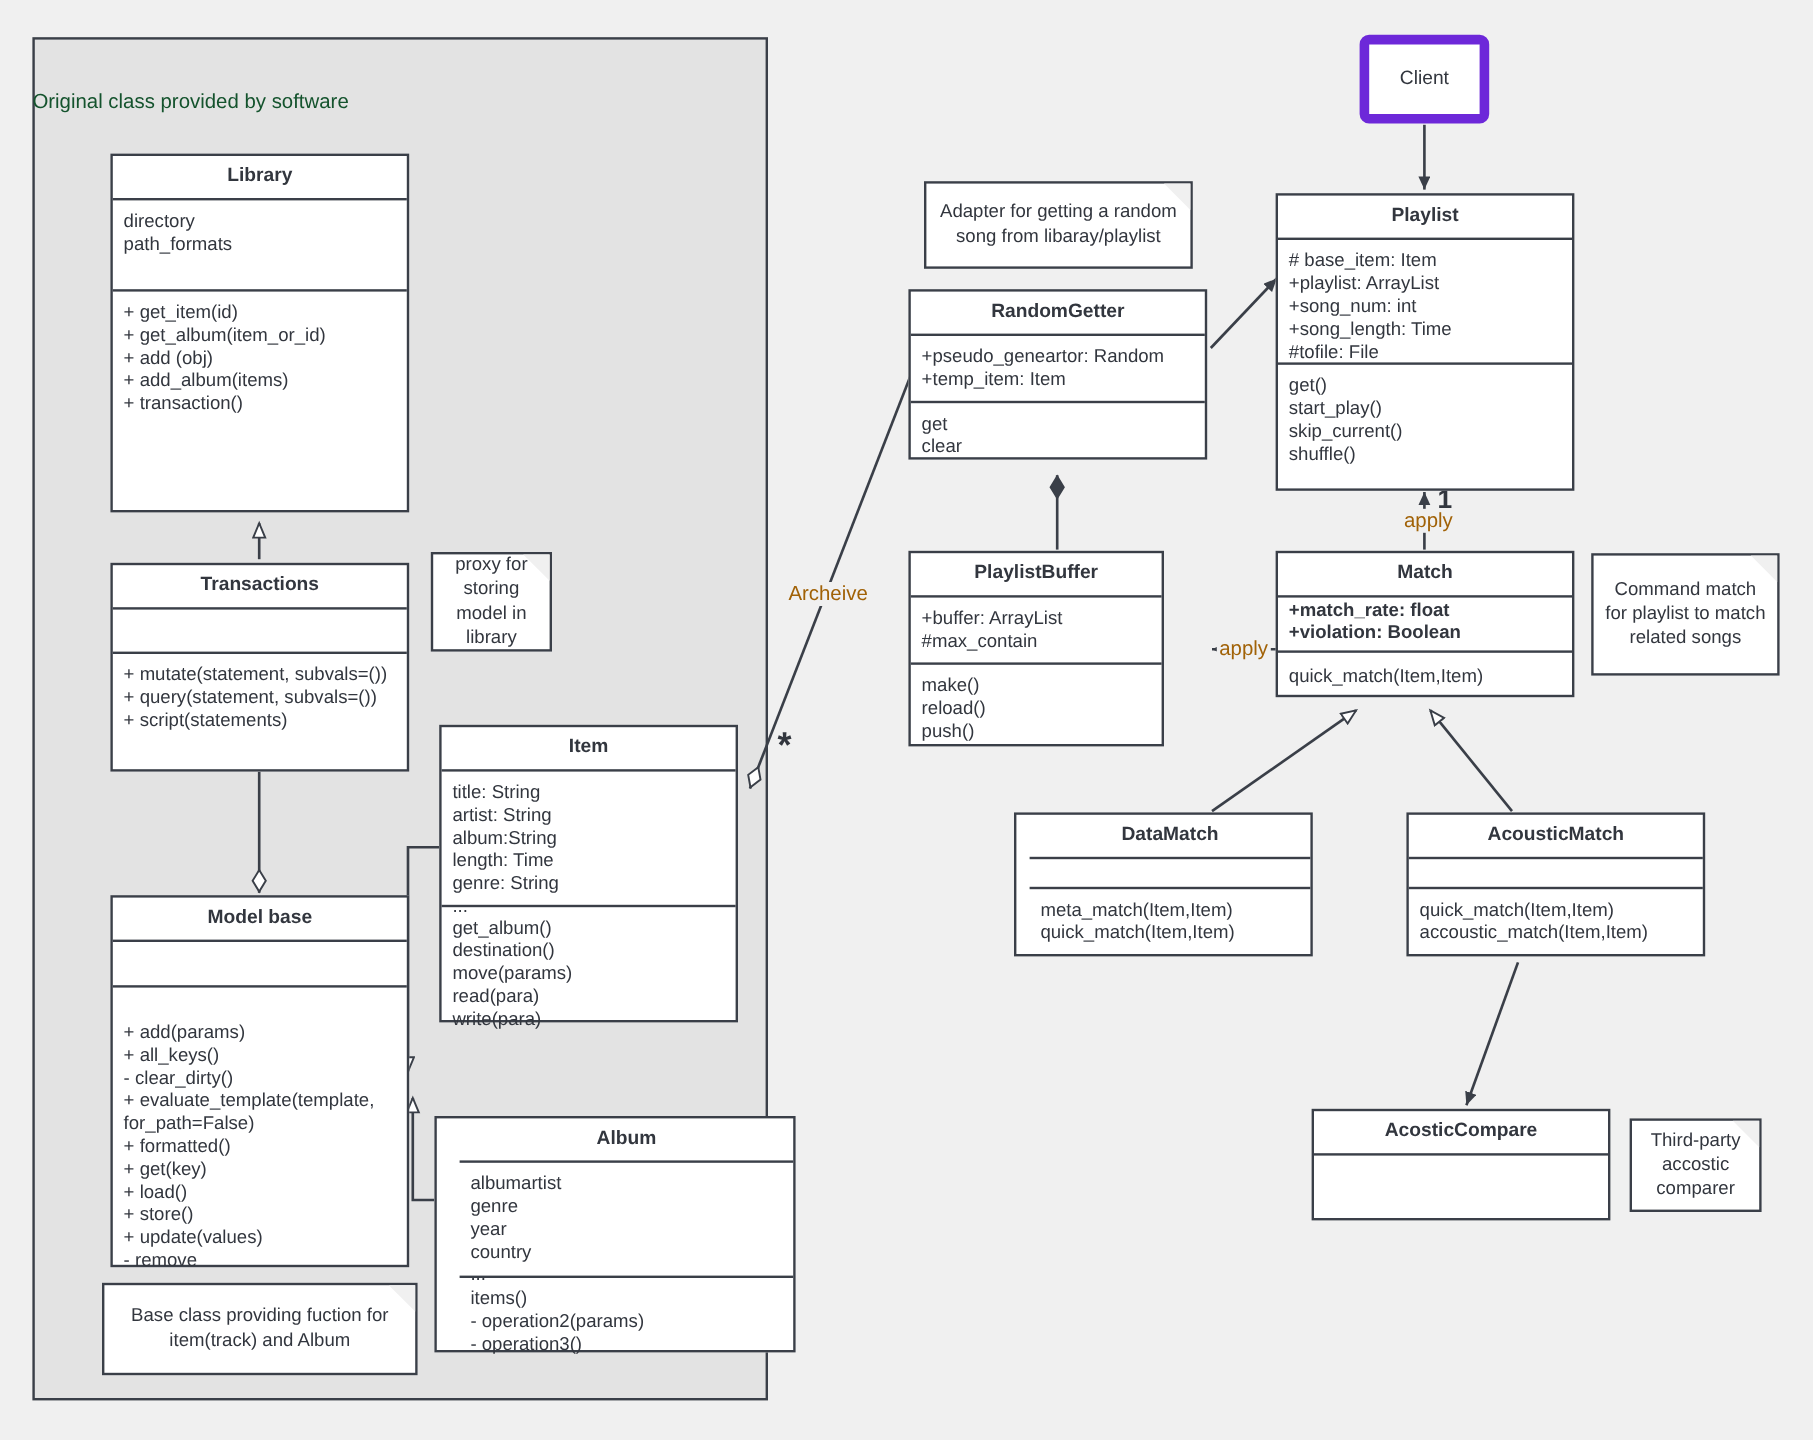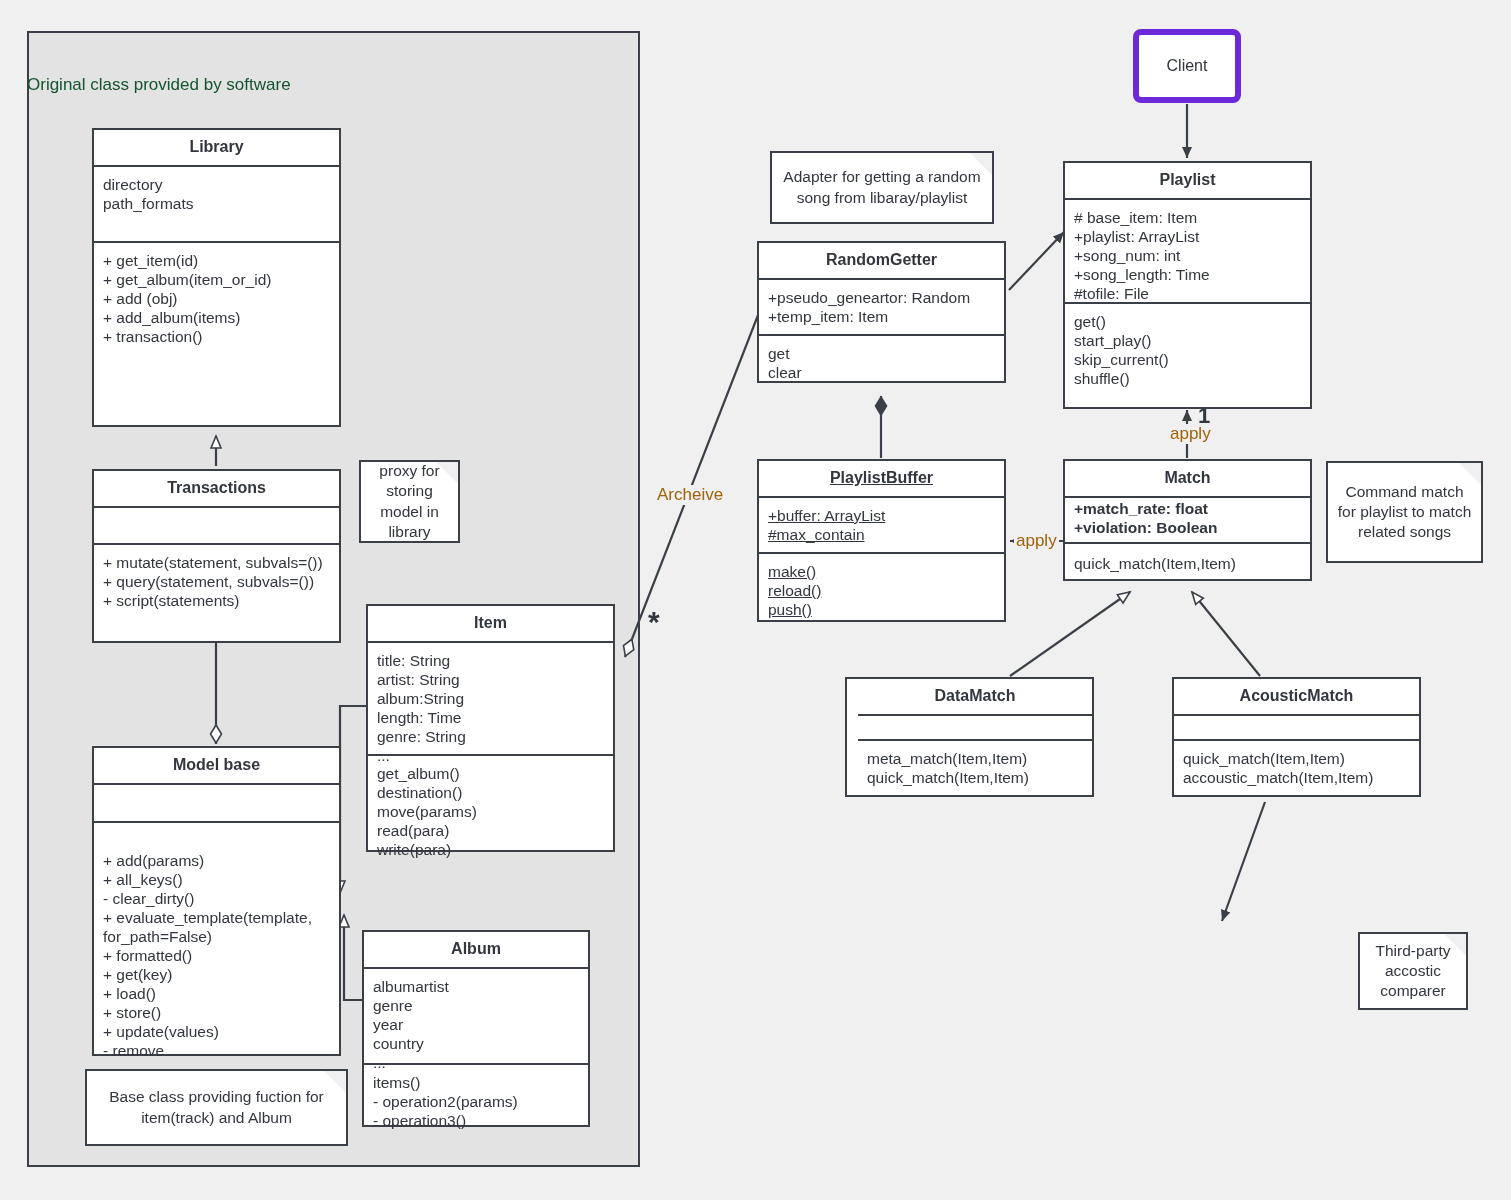--- a/index.html
+++ b/index.html
@@ -18,21 +18,21 @@
   .uml .compart{padding:8px 9px;font-size:15.5px;line-height:1.23;white-space:pre-line;box-sizing:border-box;}
   .uml .compart.bordered{border-bottom:2px solid #3a3f48;}
   .uml .compart.grow{flex:1 1 auto;}
 
   .note{position:absolute;background:#ffffff;border:2px solid #3a3f48;box-sizing:border-box;
         font-size:15.5px;line-height:1.3;text-align:center;display:flex;align-items:center;
         justify-content:center;padding:6px 8px;white-space:pre-line;}
   .note.foldwrap{overflow:visible;}
   .note .foldtri{position:absolute;top:0;right:0;width:0;height:0;
         border-left:22px solid transparent;border-top:22px solid #f0f0f0;}
-  .clientbox{position:absolute;background:#fff;border:6px solid #6d28d9;border-radius:8px;
+  .clientbox{position:absolute;background:#fff;border:8px solid #6d28d9;border-radius:8px;
              display:flex;align-items:center;justify-content:center;font-size:16px;box-sizing:border-box;}
 
   .edge-label{position:absolute;background:#f0f0f0;font-size:17px;padding:0 2px;color:#a16207;
               white-space:nowrap;}
   .mult{position:absolute;font-weight:bold;color:#32363e;}
 </style>
 </head>
 <body>
 
 <div id="canvas">
@@ -143,41 +143,41 @@
 length: Time
 genre: String
 ...</div>
     <div class="compart grow">get_album()
 destination()
 move(params)
 read(para)
 write(para)</div>
   </div>
 
-  <div class="uml" style="left:362px;top:930px;width:228px;height:197px;">
+  <div class="uml" style="left:362px;top:930px;width:301px;height:197px;padding-left:19px;">
     <div class="name">Album</div>
     <div class="compart bordered" style="height:96px;">albumartist
 genre
 year
 country
 ...</div>
     <div class="compart grow">items()
 - operation2(params)
 - operation3()</div>
   </div>
 
   <div class="uml" style="left:757px;top:241px;width:249px;height:142px;">
     <div class="name">RandomGetter</div>
     <div class="compart bordered">+pseudo_geneartor: Random
 +temp_item: Item</div>
     <div class="compart grow">get
 clear</div>
   </div>
 
-  <div class="uml" style="left:757px;top:459px;width:249px;height:163px;text-decoration:underline;">
+  <div class="uml" style="left:757px;top:459px;width:213px;height:163px;">
     <div class="name">PlaylistBuffer</div>
     <div class="compart bordered">+buffer: ArrayList
 #max_contain</div>
     <div class="compart grow">make()
 reload()
 push()</div>
   </div>
 
   <div class="uml" style="left:1063px;top:161px;width:249px;height:248px;">
     <div class="name">Playlist</div>
@@ -206,20 +206,24 @@
 quick_match(Item,Item)</div>
   </div>
 
   <div class="uml" style="left:1152px;top:677px;width:249px;height:120px;margin-left:20px;">
     <div class="name">AcousticMatch</div>
     <div class="compart bordered" style="height:38px;"></div>
     <div class="compart grow">quick_match(Item,Item)
 accoustic_match(Item,Item)</div>
   </div>
 
+  <div class="uml" style="left:1093px;top:924px;width:249px;height:93px;">
+    <div class="name">AcosticCompare</div>
+    <div class="compart grow"></div>
+  </div>
 
   <div class="clientbox" style="left:1133px;top:29px;width:108px;height:74px;">
     <span>Client</span>
   </div>
 
   <div class="note foldwrap" style="left:359px;top:460px;width:101px;height:83px;">
     <span>proxy for
 storing
 model in
 library</span>

